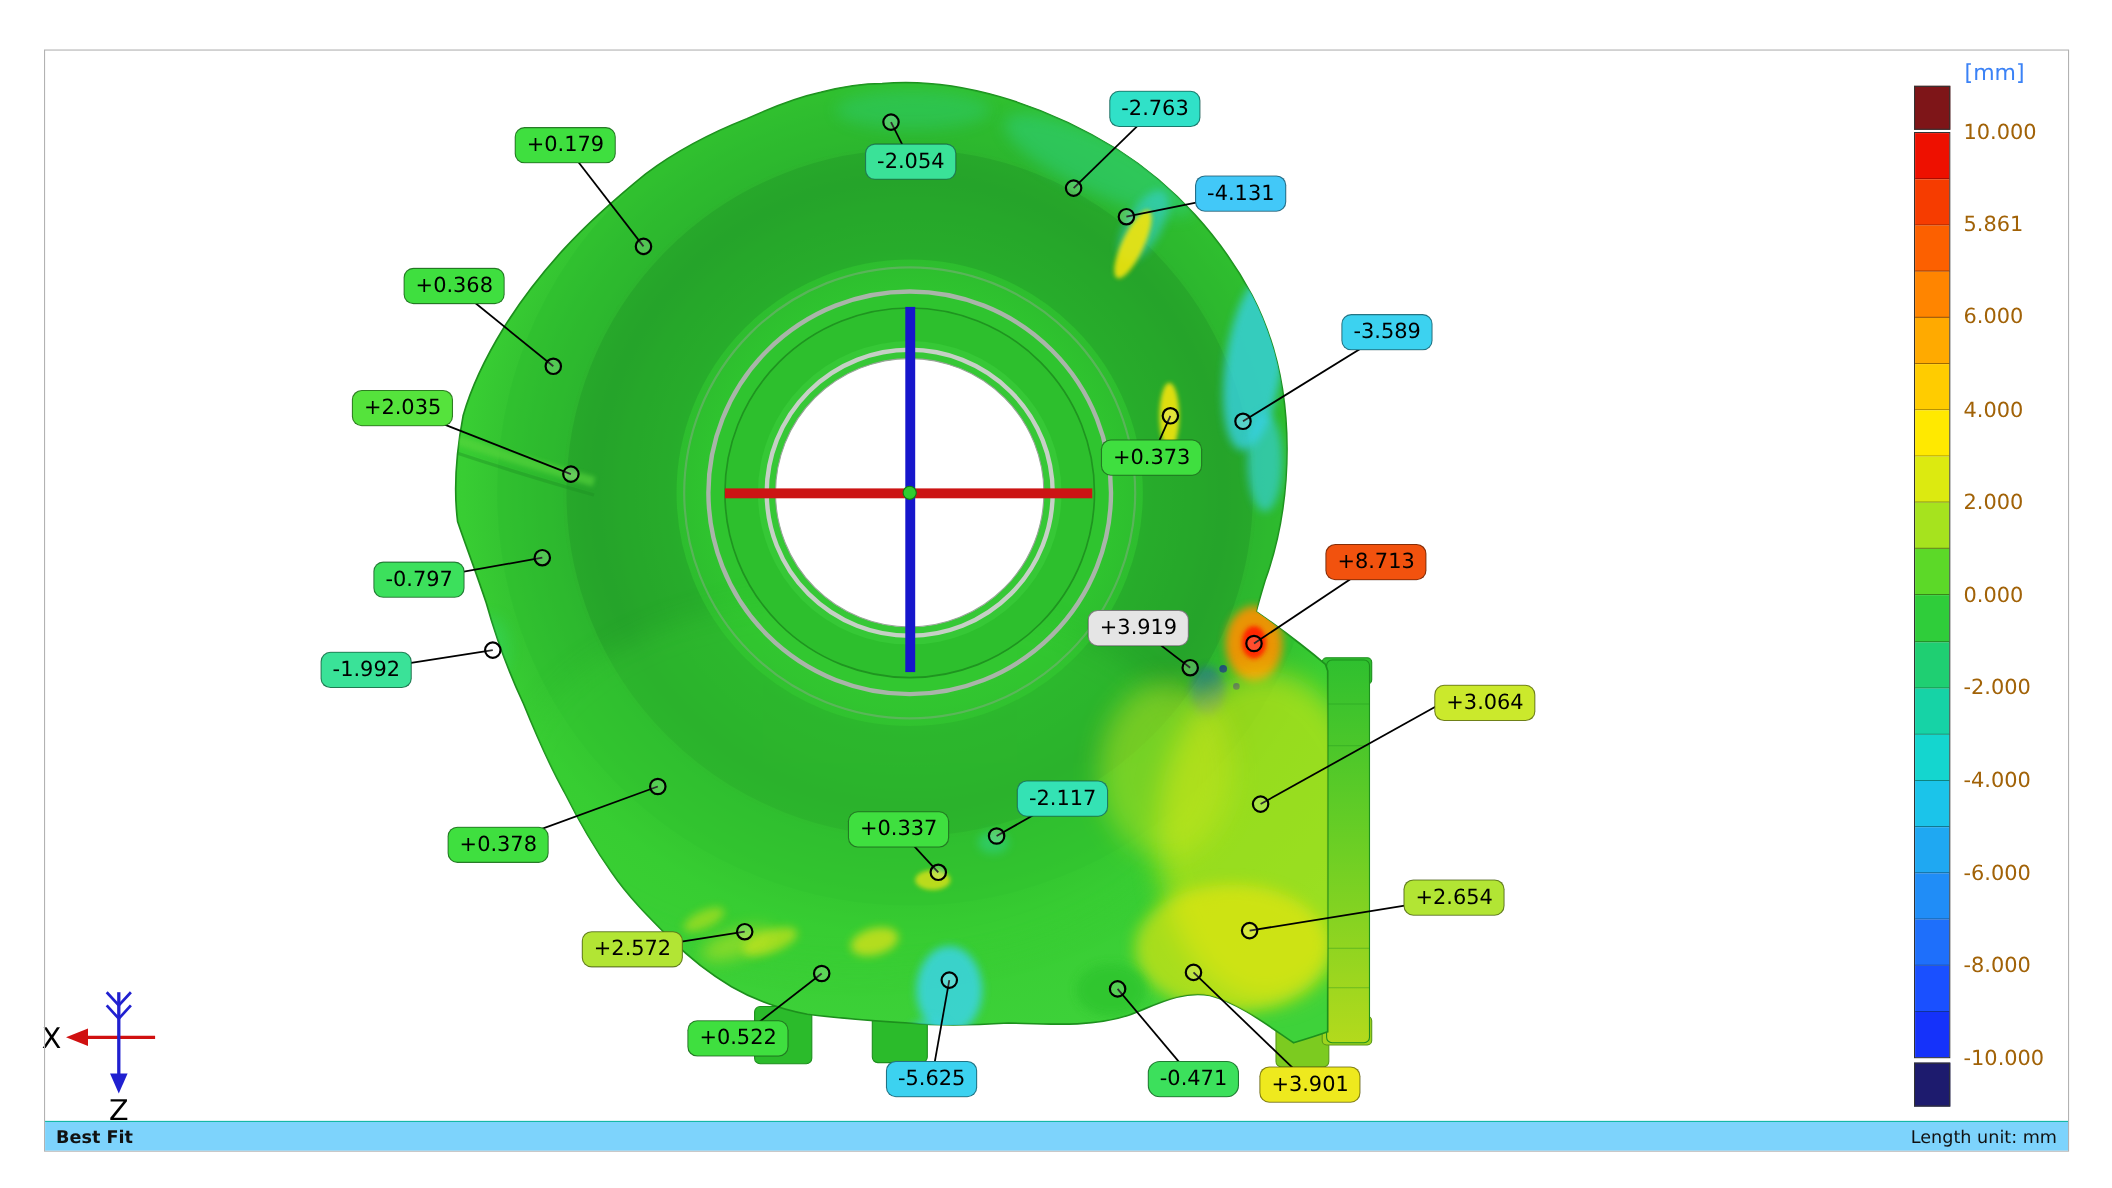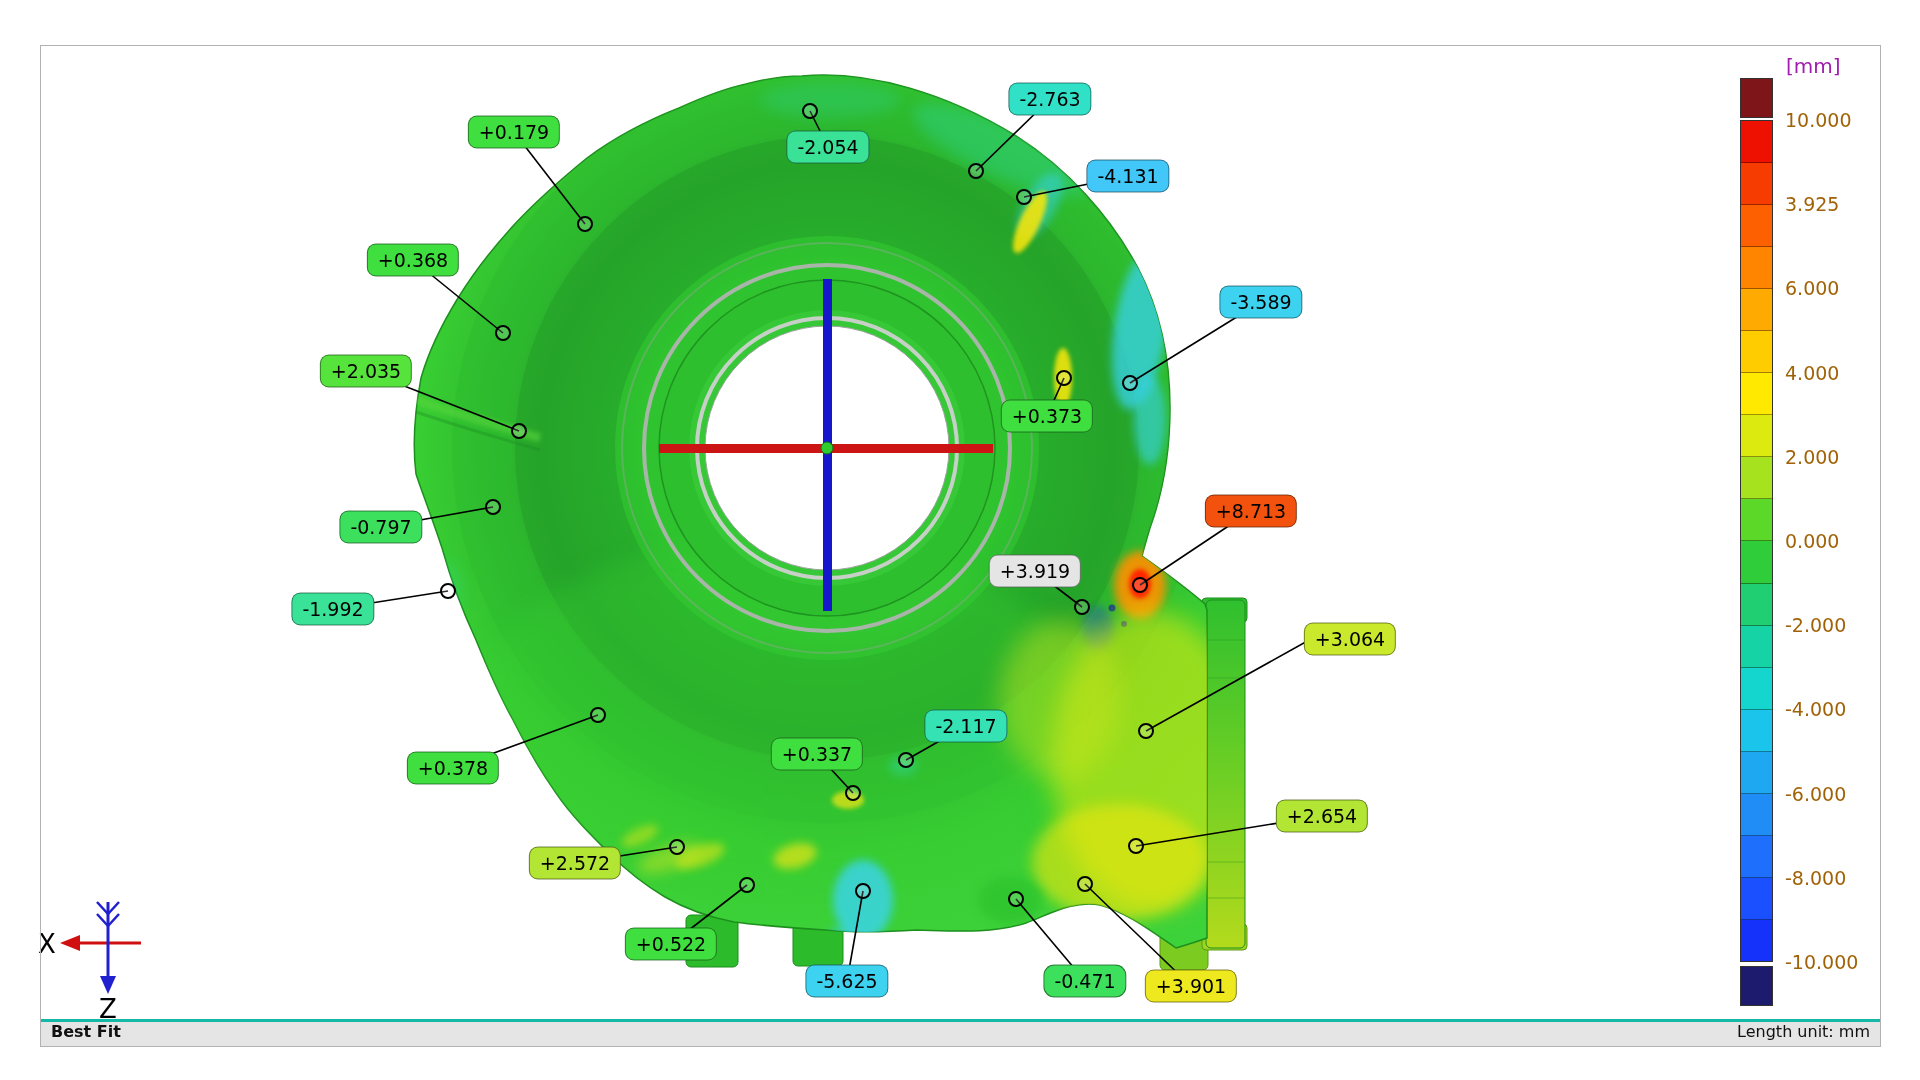--- a/index.html
+++ b/index.html
@@ -9,30 +9,30 @@
     border:1px solid #b2b2b2;z-index:40}
   #scene{position:absolute;left:0;top:0;z-index:5}
   #leader-svg{position:absolute;left:0;top:0;z-index:10;pointer-events:none}
   #ann-labels{position:absolute;left:0;top:0;width:100%;height:100%;z-index:15;pointer-events:none}
   .ann{position:absolute;transform:translate(-50%,-50%);padding:4px 10px;border-radius:9px;
     font-size:19px;line-height:23px;color:#000;white-space:nowrap;
     border:1px solid rgba(0,0,0,0.45);pointer-events:auto}
   .leader{stroke:#000;stroke-width:1.6px}
   .marker{fill:rgba(255,255,255,0.18);stroke:#000;stroke-width:2px}
   .colorbar{position:absolute;left:0;top:0;z-index:20}
-  .cb-unit{position:absolute;left:1786px;top:54px;font-size:20px;color:#a21caf}
+  .cb-unit{position:absolute;left:1786px;top:54px;font-size:20px;color:#3b82f6}
   .cb-over-top{position:absolute;left:1740px;top:78px;width:33px;height:40px;border:1px solid #333}
   .cb-main{position:absolute;left:1740px;top:120px;width:33px;height:842px;
     border:1px solid #333;display:flex;flex-direction:column}
   .cb-seg{flex:1;border-bottom:1px solid rgba(0,0,0,0.38)}
   .cb-seg:last-child{border-bottom:none}
   .cb-over-bottom{position:absolute;left:1740px;top:966px;width:33px;height:40px;border:1px solid #333}
   .cb-label{position:absolute;left:1785px;height:22px;line-height:22px;font-size:19px;color:#a16207}
-  .statusbar{position:absolute;left:0;right:0;bottom:0;height:27px;background:#e5e5e5;
-    border-top:3px solid #14b8a6;display:flex;justify-content:space-between;
+  .statusbar{position:absolute;left:0;right:0;bottom:0;height:27px;background:#7dd3fc;
+    border-top:1px solid #14b8a6;display:flex;justify-content:space-between;align-items:center;
     padding:0 10px;font-size:16px;color:#111}
   .statusbar .left{font-weight:700}
 </style>
 </head>
 <body>
 
 <svg id="scene" width="1920" height="1080" viewBox="0 0 1920 1080">
   <defs>
     <path id="bodyPath" d="M 802 76
       C 870 70 948 94 1016 136
@@ -268,21 +268,21 @@
       <div class="cb-seg" style="background: rgb(27, 196, 234);"></div>
       <div class="cb-seg" style="background: rgb(31, 168, 242);"></div>
       <div class="cb-seg" style="background: rgb(32, 141, 247);"></div>
       <div class="cb-seg" style="background: rgb(30, 111, 251);"></div>
       <div class="cb-seg" style="background: rgb(26, 80, 255);"></div>
       <div class="cb-seg" style="background: rgb(21, 50, 250);"></div>
     </div>
   <div class="cb-over-bottom" id="cb-over-bottom" style="background: rgb(29, 27, 110);"></div>
   <div id="cb-labels">
       <div class="cb-label" style="top: 109px;">10.000</div>
-      <div class="cb-label" style="top: 193.2px;">3.925</div>
+      <div class="cb-label" style="top: 193.2px;">5.861</div>
       <div class="cb-label" style="top: 277.4px;">6.000</div>
       <div class="cb-label" style="top: 361.6px;">4.000</div>
       <div class="cb-label" style="top: 445.8px;">2.000</div>
       <div class="cb-label" style="top: 530px;">0.000</div>
       <div class="cb-label" style="top: 614.2px;">-2.000</div>
       <div class="cb-label" style="top: 698.4px;">-4.000</div>
       <div class="cb-label" style="top: 782.6px;">-6.000</div>
       <div class="cb-label" style="top: 866.8px;">-8.000</div>
       <div class="cb-label" style="top: 951px;">-10.000</div>
     </div>

